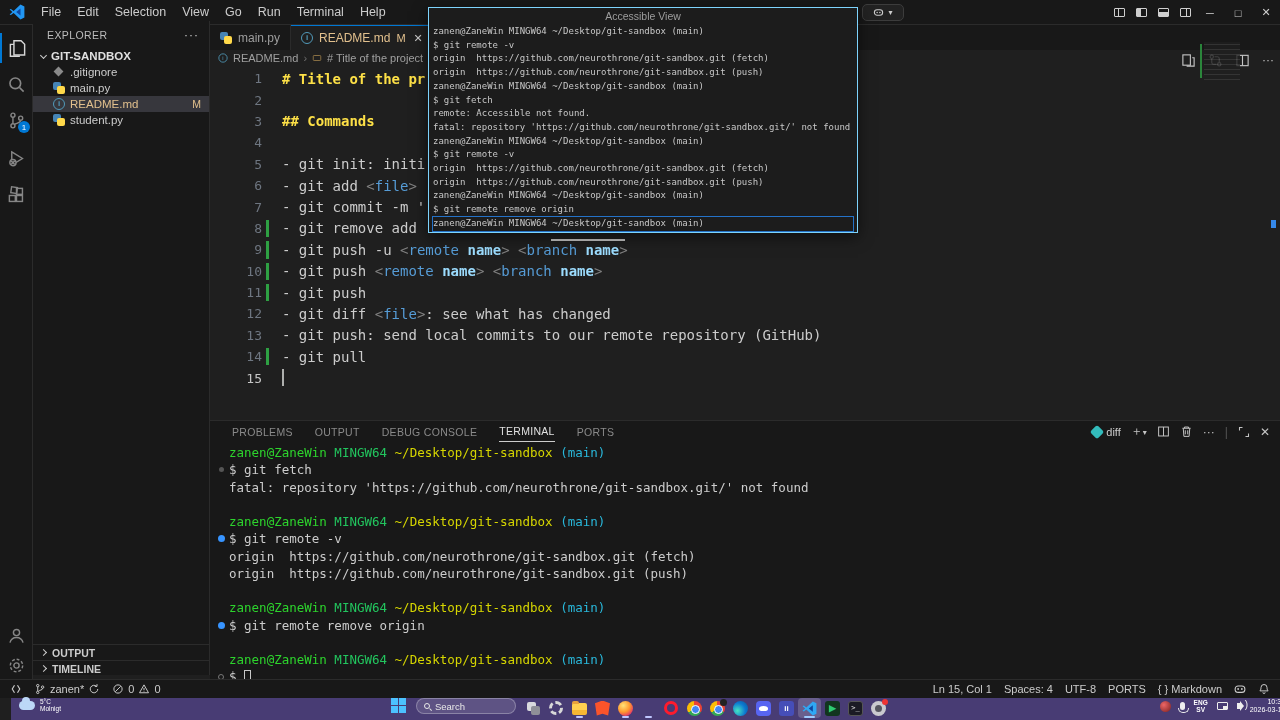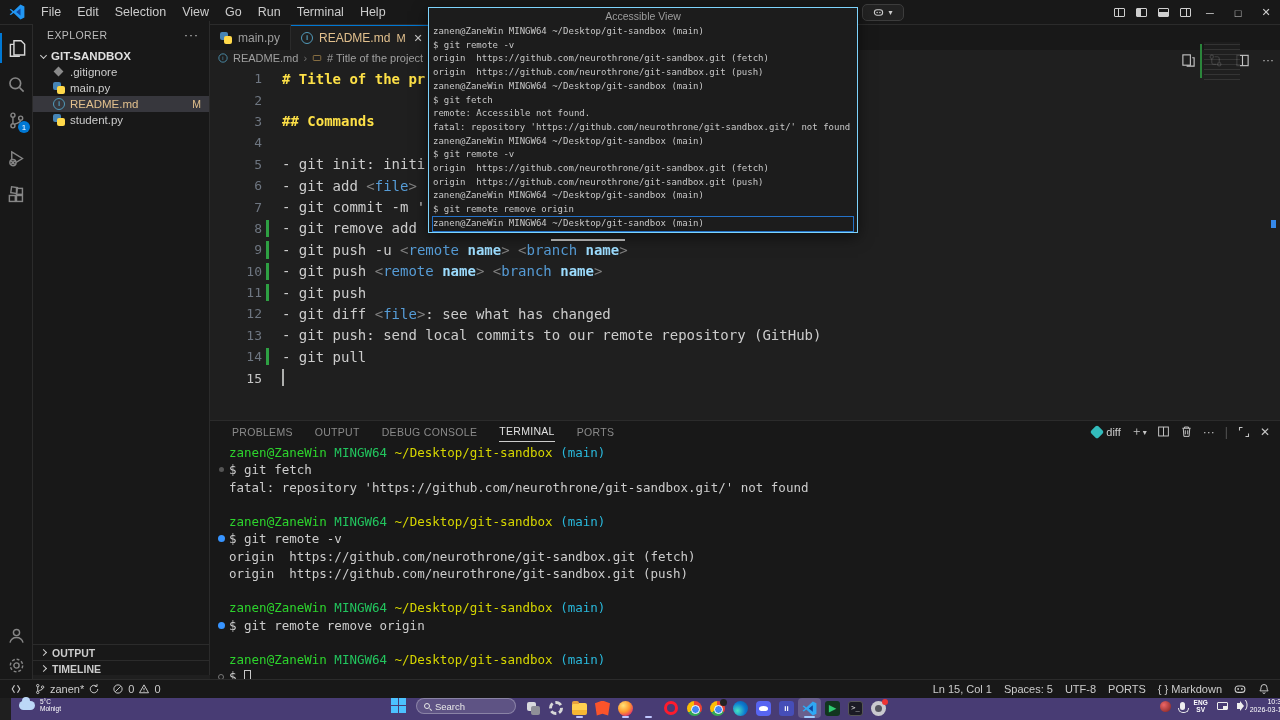--- a/index.html
+++ b/index.html
@@ -562,21 +562,21 @@
         <span>0</span>
         <svg viewBox="0 0 16 16" fill="none" stroke="currentColor" stroke-width="1.3">
             <path d="M8 2.5 14 13H2Z"></path>
             <path d="M8 6.5v3.2M8 11.3v.7"></path>
           </svg>
         <span>0</span>
       </div>
     </div>
     <div class="st-right" id="st-right">
       <div class="st-item">Ln 15, Col 1</div>
-        <div class="st-item">Spaces: 5</div>
+        <div class="st-item">Spaces: 4</div>
         <div class="st-item">UTF-8</div>
         <div class="st-item">PORTS</div>
         <div class="st-item">{ } Markdown</div>
 
     <div class="st-item">
         <svg viewBox="0 0 16 16">
             <rect x="1.5" y="4" width="13" height="8.5" rx="4" fill="none" stroke="#ccc" stroke-width="1.4"></rect>
             <circle cx="5.5" cy="8" r="1.2" fill="#ccc"></circle>
             <circle cx="10.5" cy="8" r="1.2" fill="#ccc"></circle>
           </svg>

